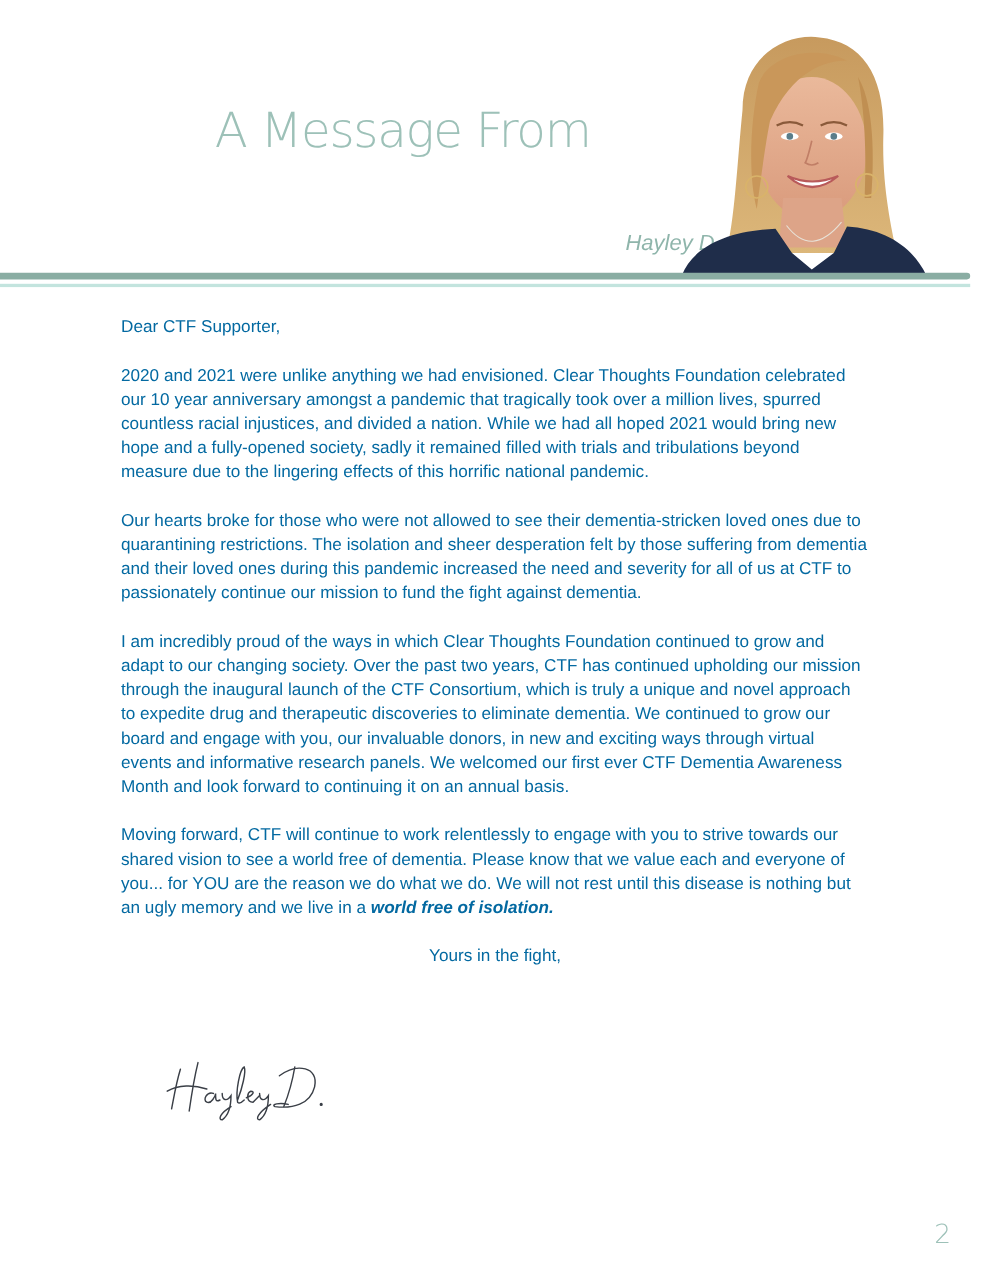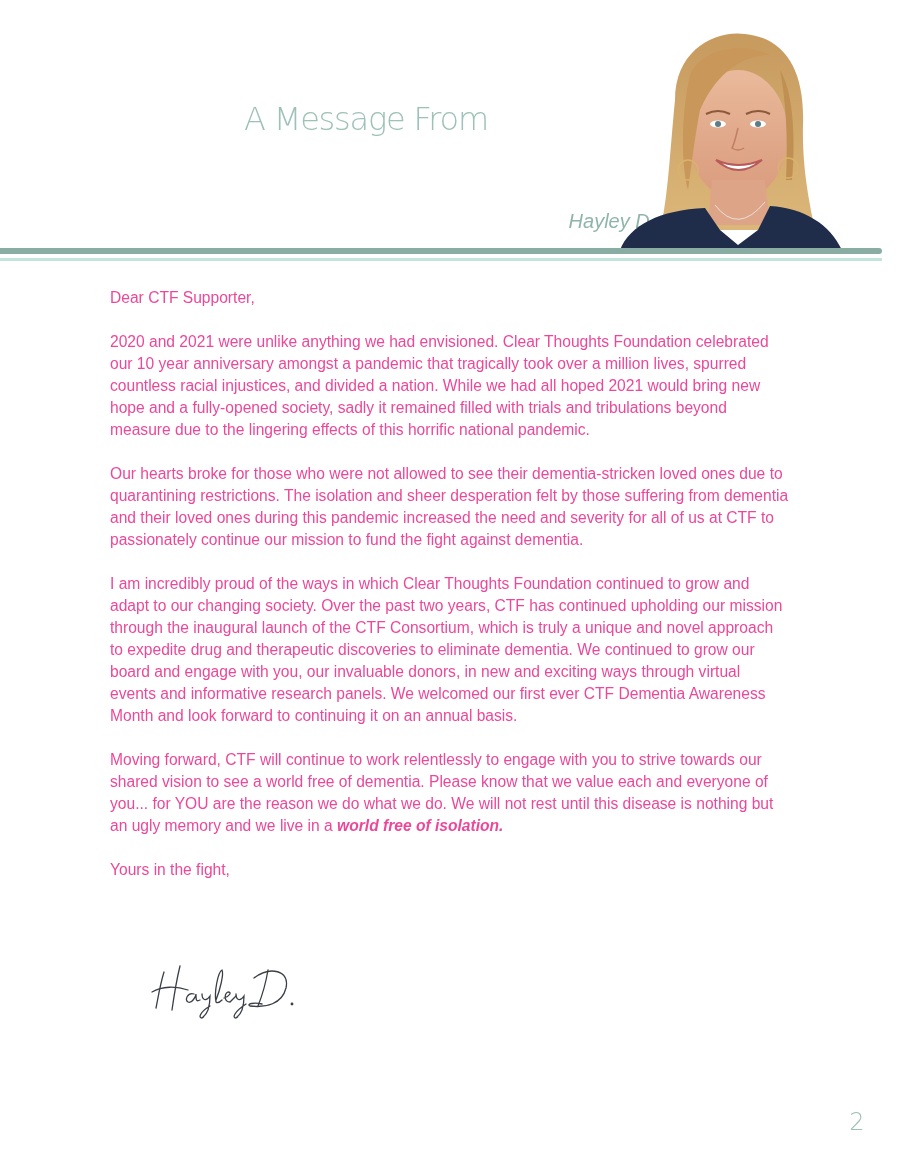--- a/index.html
+++ b/index.html
@@ -4,21 +4,21 @@
   <style>
     * { margin: 0; padding: 0; box-sizing: border-box; }
     html, body { width: 900px; height: 1165px; background: #ffffff; overflow: hidden; }
     body { position: relative; font-family: "Liberation Sans", sans-serif; color: #2b2b2b; }
 
     .header { position: absolute; left: 0; top: 0; width: 900px; height: 265px; }
     .title {
       position: absolute; left: 0; top: 92px; width: 732px;
       text-align: center; color: #9dc1b8;
       font-family: "DejaVu Sans", sans-serif; font-weight: 300;
-      font-size: 32px; line-height: 55px; letter-spacing: -1.2px;
+      font-size: 44px; line-height: 55px; letter-spacing: -1.2px;
     }
     .title span { display: block; }
     .subtitle {
       position: absolute; left: 0; top: 208px; width: 742px; text-align: right;
       color: #8fb5ab; font-style: italic; font-size: 20px; line-height: 26px;
       font-family: "Liberation Sans", sans-serif;
     }
 
     .photo {
       position: absolute; left: 620px; top: 30px; width: 222px; height: 220px;
@@ -31,24 +31,24 @@
       background: #8aada3; border-radius: 0 3px 3px 0;
     }
     .rule-thin {
       position: absolute; left: 0; top: 258px; width: 882px; height: 3px;
       background: #c3e4de;
     }
 
     .letter {
       position: absolute; left: 110px; top: 287px; width: 680px;
       font-family: "Liberation Sans", sans-serif; font-size: 15.6px; line-height: 22px;
-      color: #ec4899;
+      color: #0369a1;
     }
     .letter p { margin-bottom: 22px; }
-    .letter p.closing { margin-bottom: 12px; }
+    .letter p.closing { margin-bottom: 12px; text-align: center; }
     .letter .emph { font-weight: bold; font-style: italic; }
 
     .signature {
       position: absolute; left: 150px; top: 960px; width: 200px; height: 60px;
     }
 
     .page-number {
       position: absolute; left: 845px; top: 1107px; width: 24px; text-align: center;
       color: #9dc1b8; font-size: 24px; line-height: 30px;
       font-family: "DejaVu Sans", sans-serif; font-weight: 300;

